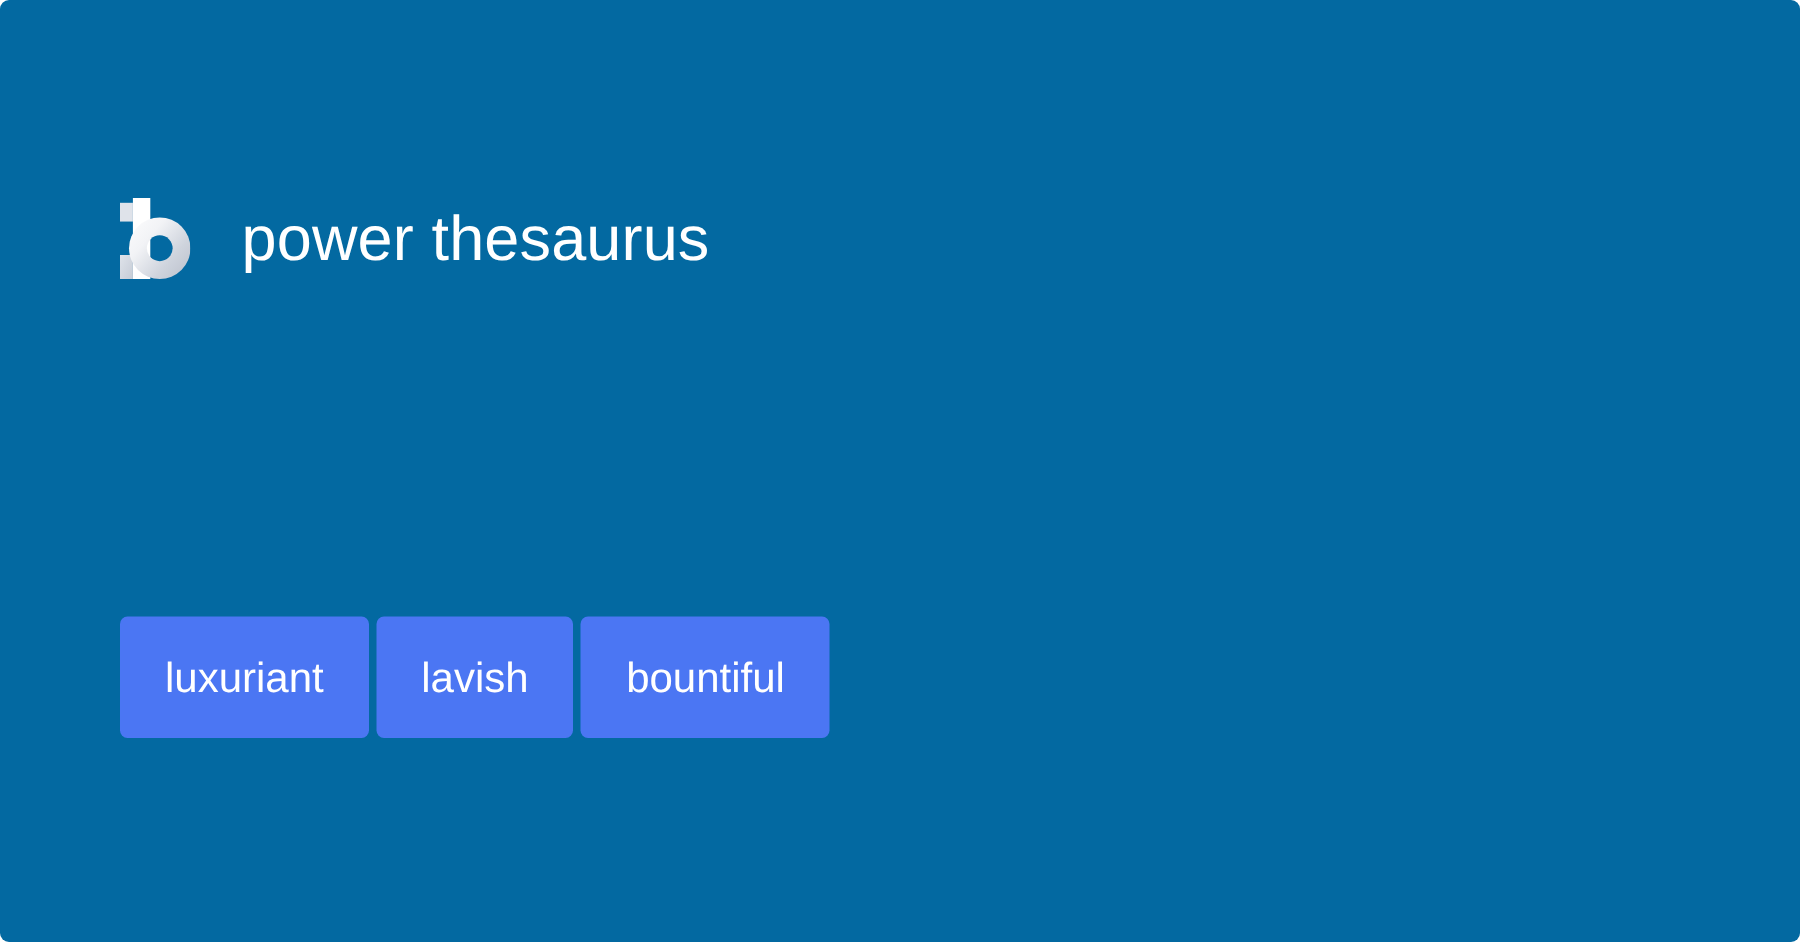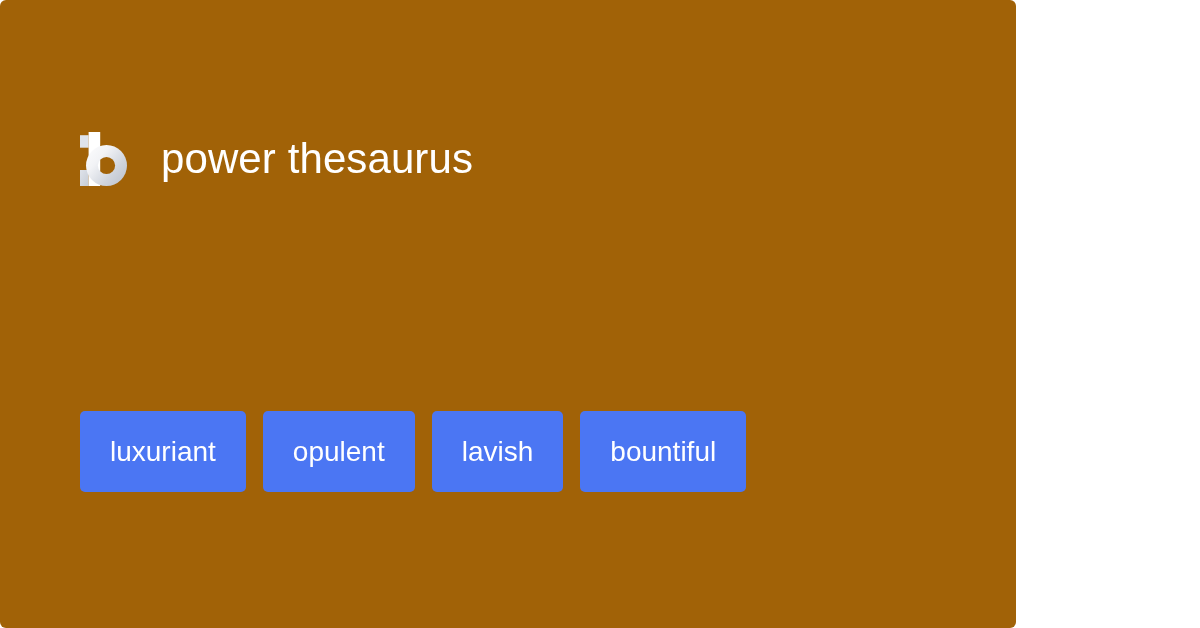--- a/index.html
+++ b/index.html
@@ -10,23 +10,23 @@
     height: 628px;
     overflow: hidden;
   }
   body {
     font-family: "Liberation Sans", sans-serif;
     -webkit-font-smoothing: antialiased;
   }
 
   #og-card {
     position: relative;
-    width: 1016px;
+    width: 1200px;
     height: 628px;
-    background: #a16207;
+    background: #0369a1;
     border-radius: 6px;
     box-sizing: border-box;
     overflow: hidden;
   }
 
   
   .brand {
     position: absolute;
     left: 80px;
     top: 128px;
@@ -66,21 +66,21 @@
     white-space: nowrap;
   }
 
   
   .chips {
     position: absolute;
     left: 80px;
     top: 411px;
     display: flex;
     align-items: flex-start;
-    gap: 17px;
+    gap: 5px;
   }
 
   .chip {
     height: 81px;
     box-sizing: border-box;
     background: #4b76f3;
     border-radius: 5px;
     color: #ffffff;
     font-size: 28px;
     font-weight: 400;
@@ -126,18 +126,17 @@
           <rect x="0" y="0" width="47" height="54" fill="url(#bowlGrad)"></rect>
         </g>
       </svg>
     </span>
     <span class="brand-name">power thesaurus</span>
   </div>
 
 
   <div class="chips">
     <span class="chip">luxuriant</span>
-    <span class="chip">opulent</span>
     <span class="chip">lavish</span>
     <span class="chip">bountiful</span>
   </div>
 
 </div>
 
 </body></html>

